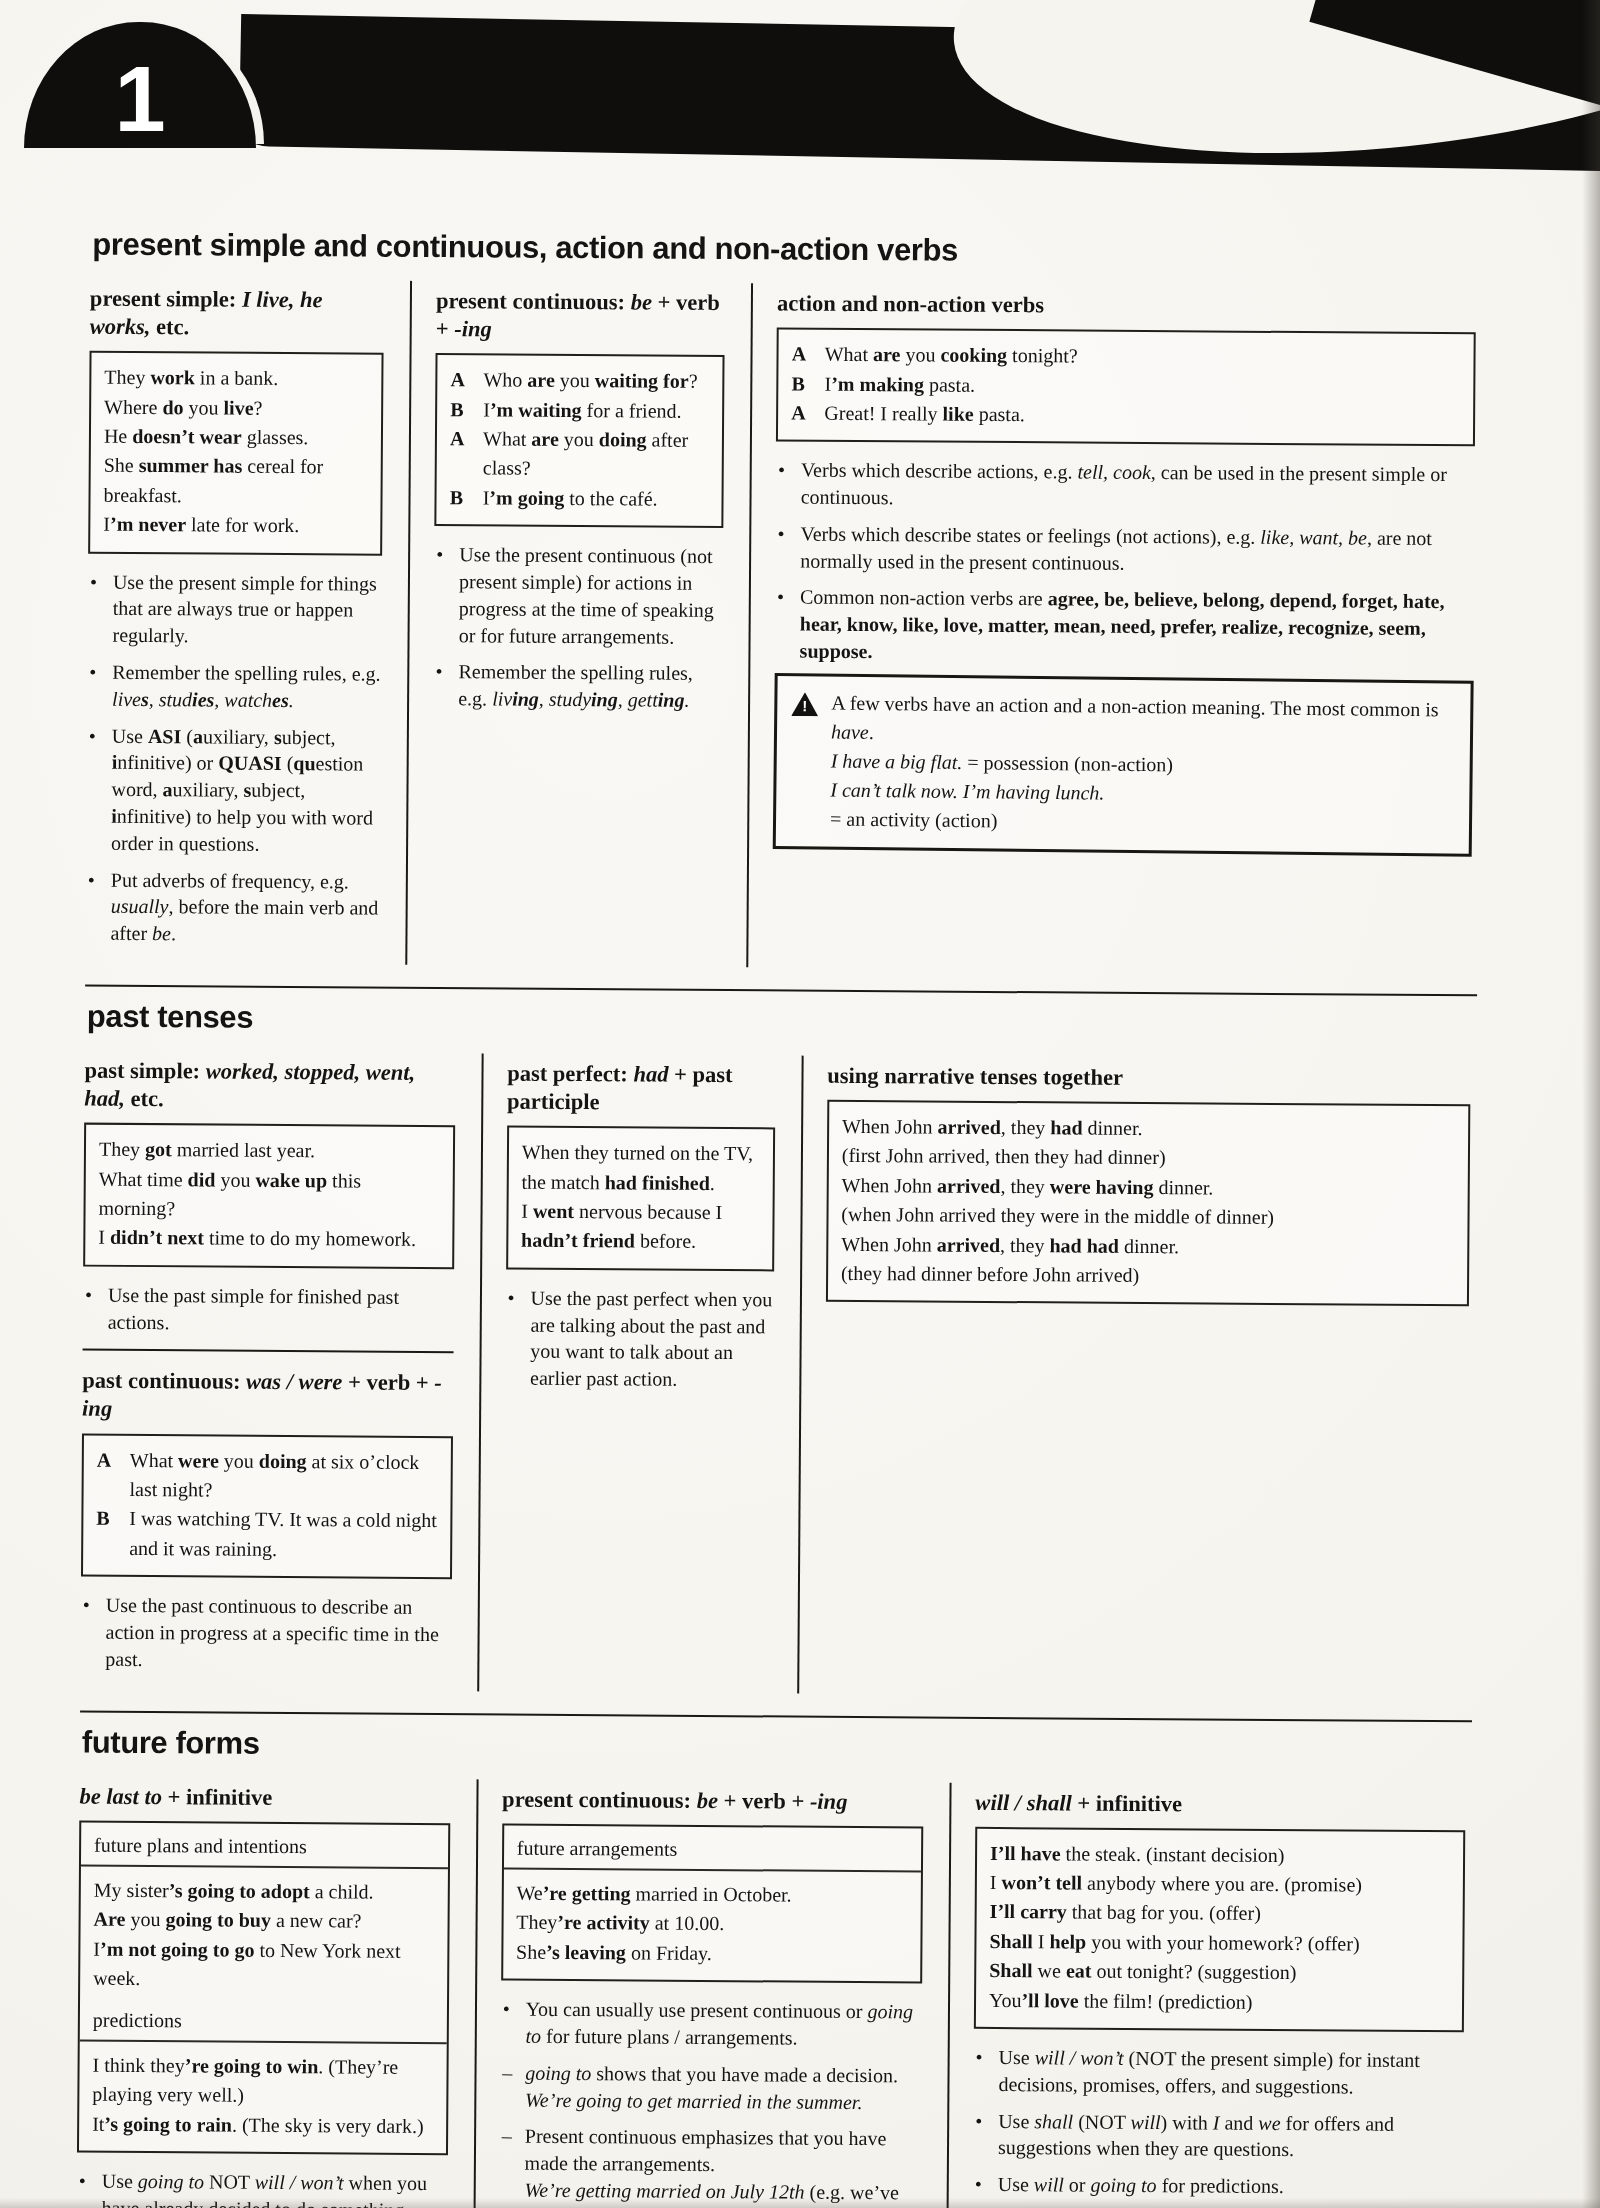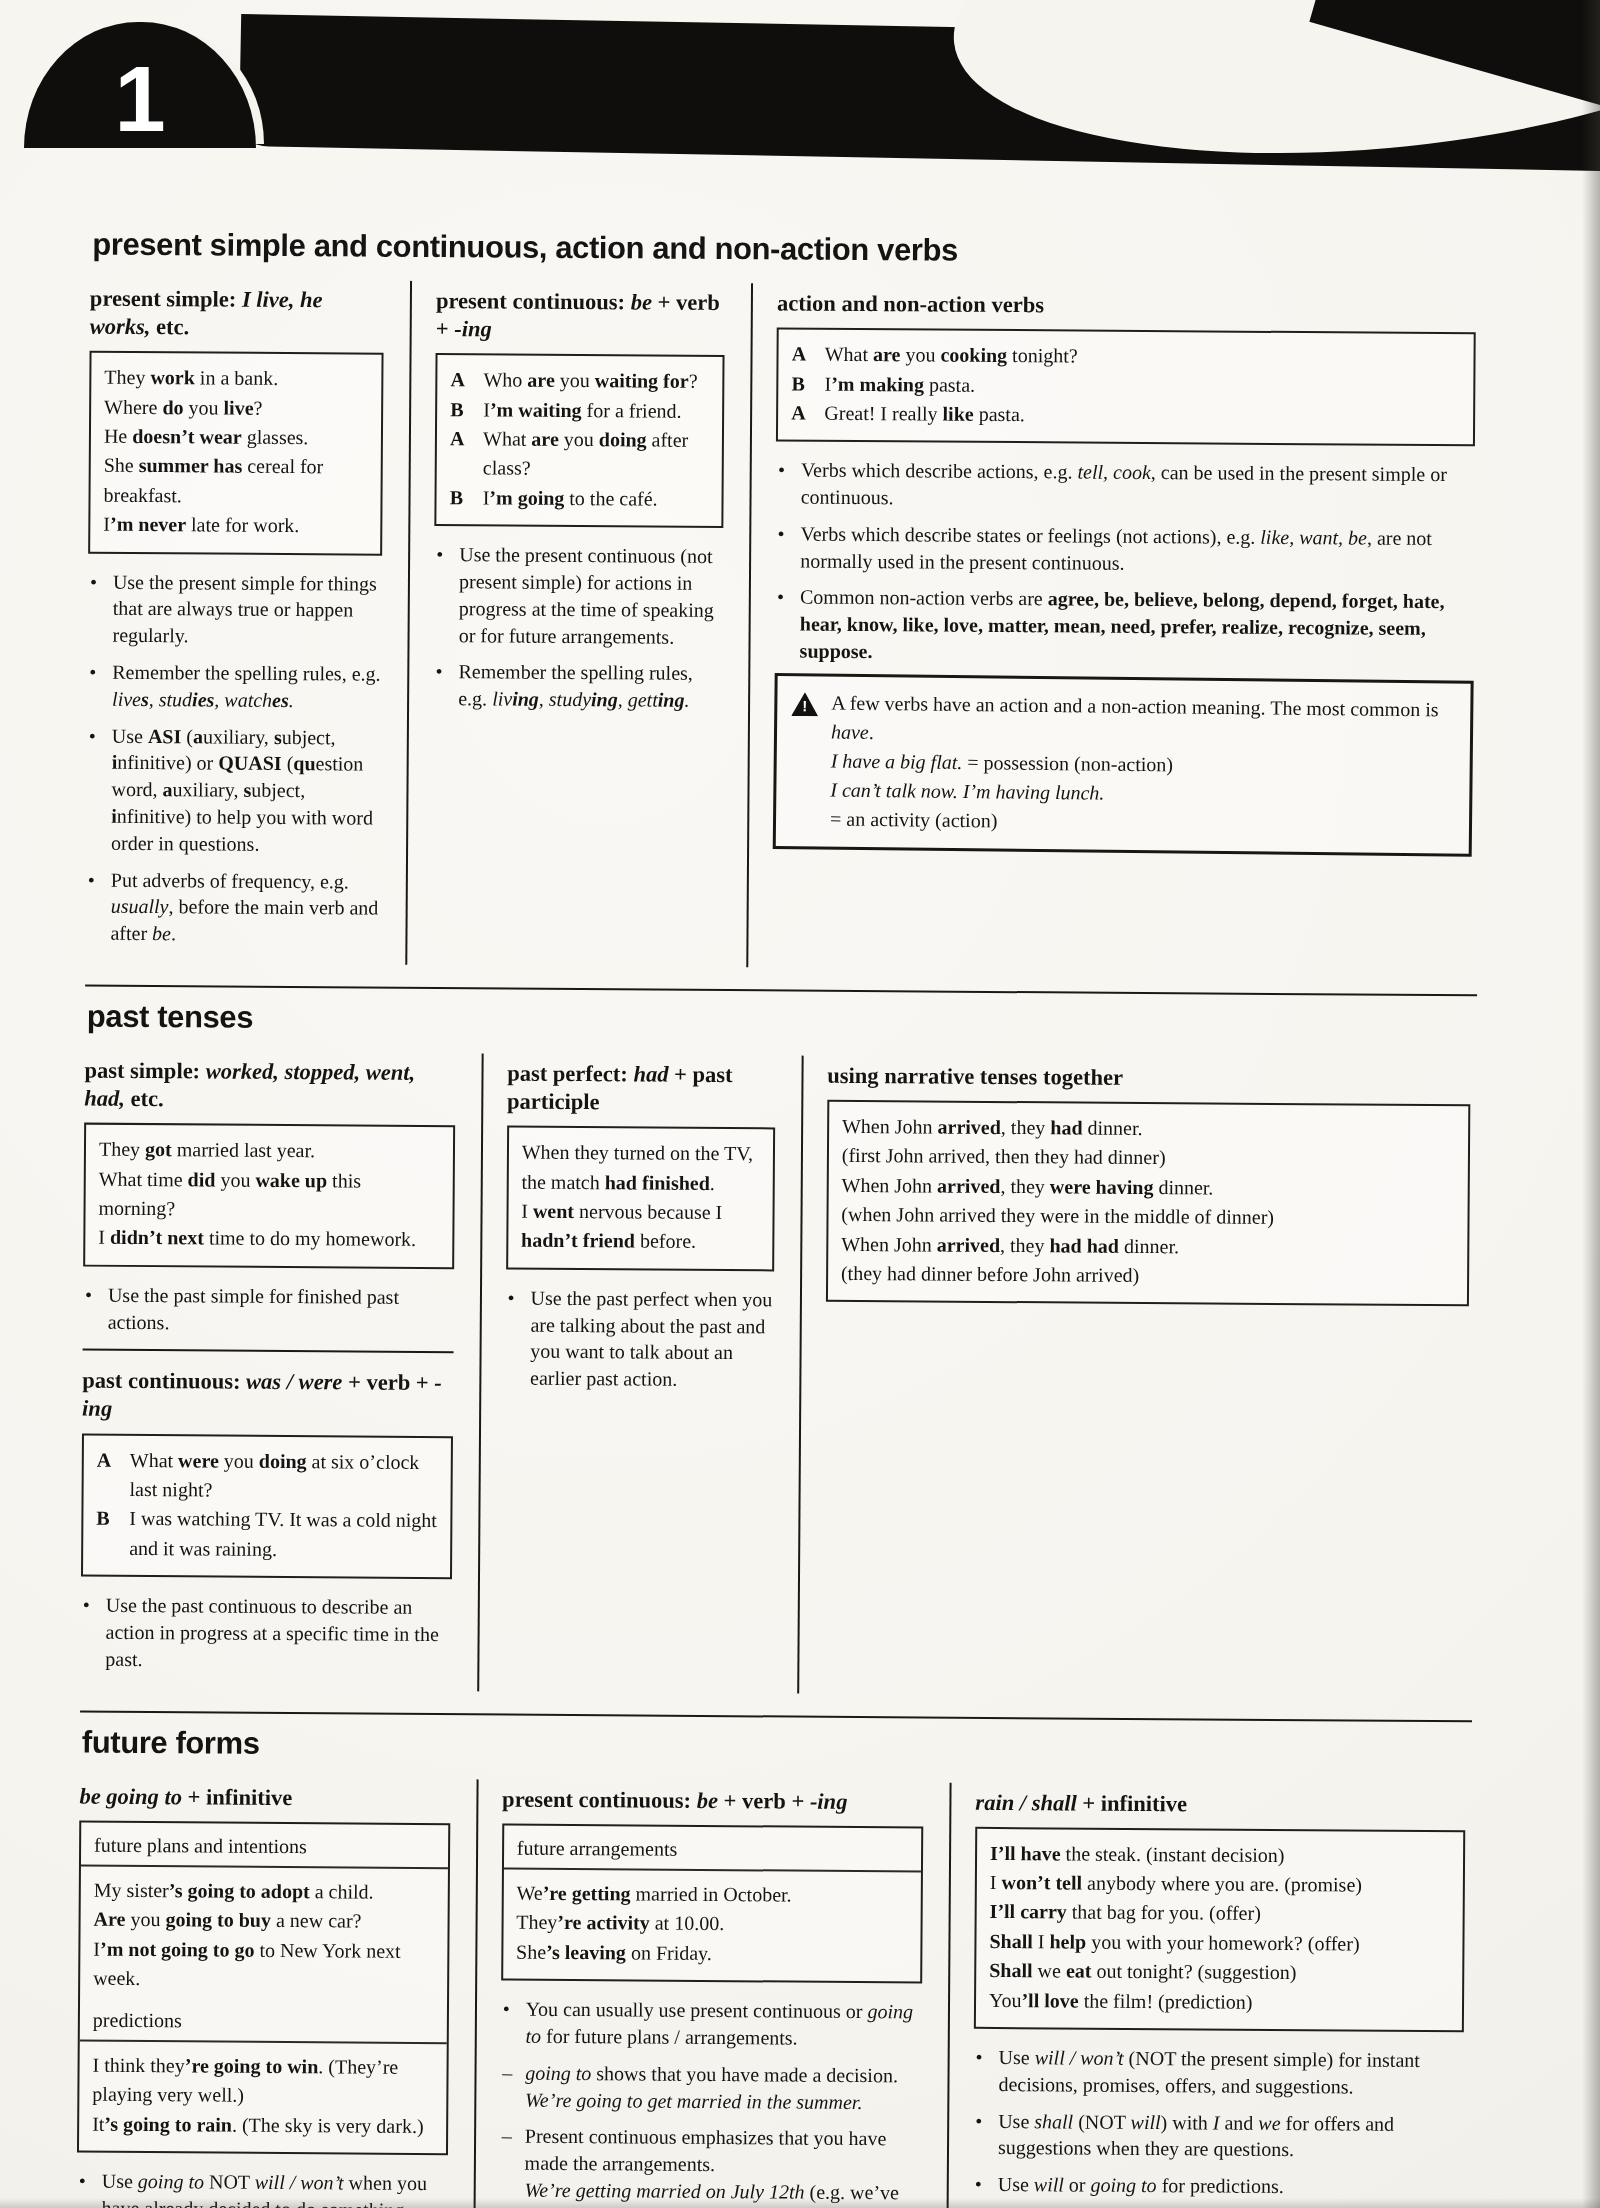--- a/index.html
+++ b/index.html
@@ -336,21 +336,21 @@
               </div>
             </div>
           </div>
       </div>
     </section>
 
     <section class="sec s3">
       <h2 class="sec-title">future forms</h2>
       <div class="cols">
         <div class="col">
-            <h3 class="subhead"><i>be going to</i> + infinitive</h3>
+            <h3 class="subhead"><i>be last to</i> + infinitive</h3>
             <div class="xbox">
               <div class="xlabel">future plans and intentions</div>
               <div class="xrow">
                 <span class="xtext">My sister<b>’s going to adopt</b> a child.</span>
               </div>
               <div class="xrow">
                 <span class="xtext"><b>Are</b> you <b>going to buy</b> a new car?</span>
               </div>
               <div class="xrow">
                 <span class="xtext">I<b>’m not going to go</b> to New York next week.</span>
@@ -393,21 +393,21 @@
                 <span class="mk">–</span>
                 <span class="btext"><i>going to</i> shows that you have made a decision.<br><i>We’re going to get married in the summer.</i></span>
               </li>
               <li class="bitem">
                 <span class="mk">–</span>
                 <span class="btext">Present continuous emphasizes that you have made the arrangements.<br><i>We’re getting married on July 12th</i> (e.g. we’ve booked the church).</span>
               </li>
             </ul>
           </div>
         <div class="col">
-            <h3 class="subhead"><i>rain / shall</i> + infinitive</h3>
+            <h3 class="subhead"><i>will / shall</i> + infinitive</h3>
             <div class="xbox">
               <div class="xrow">
                 <span class="xtext"><b>I’ll have</b> the steak. (instant decision)</span>
               </div>
               <div class="xrow">
                 <span class="xtext">I <b>won’t tell</b> anybody where you are. (promise)</span>
               </div>
               <div class="xrow">
                 <span class="xtext"><b>I’ll carry</b> that bag for you. (offer)</span>
               </div>

